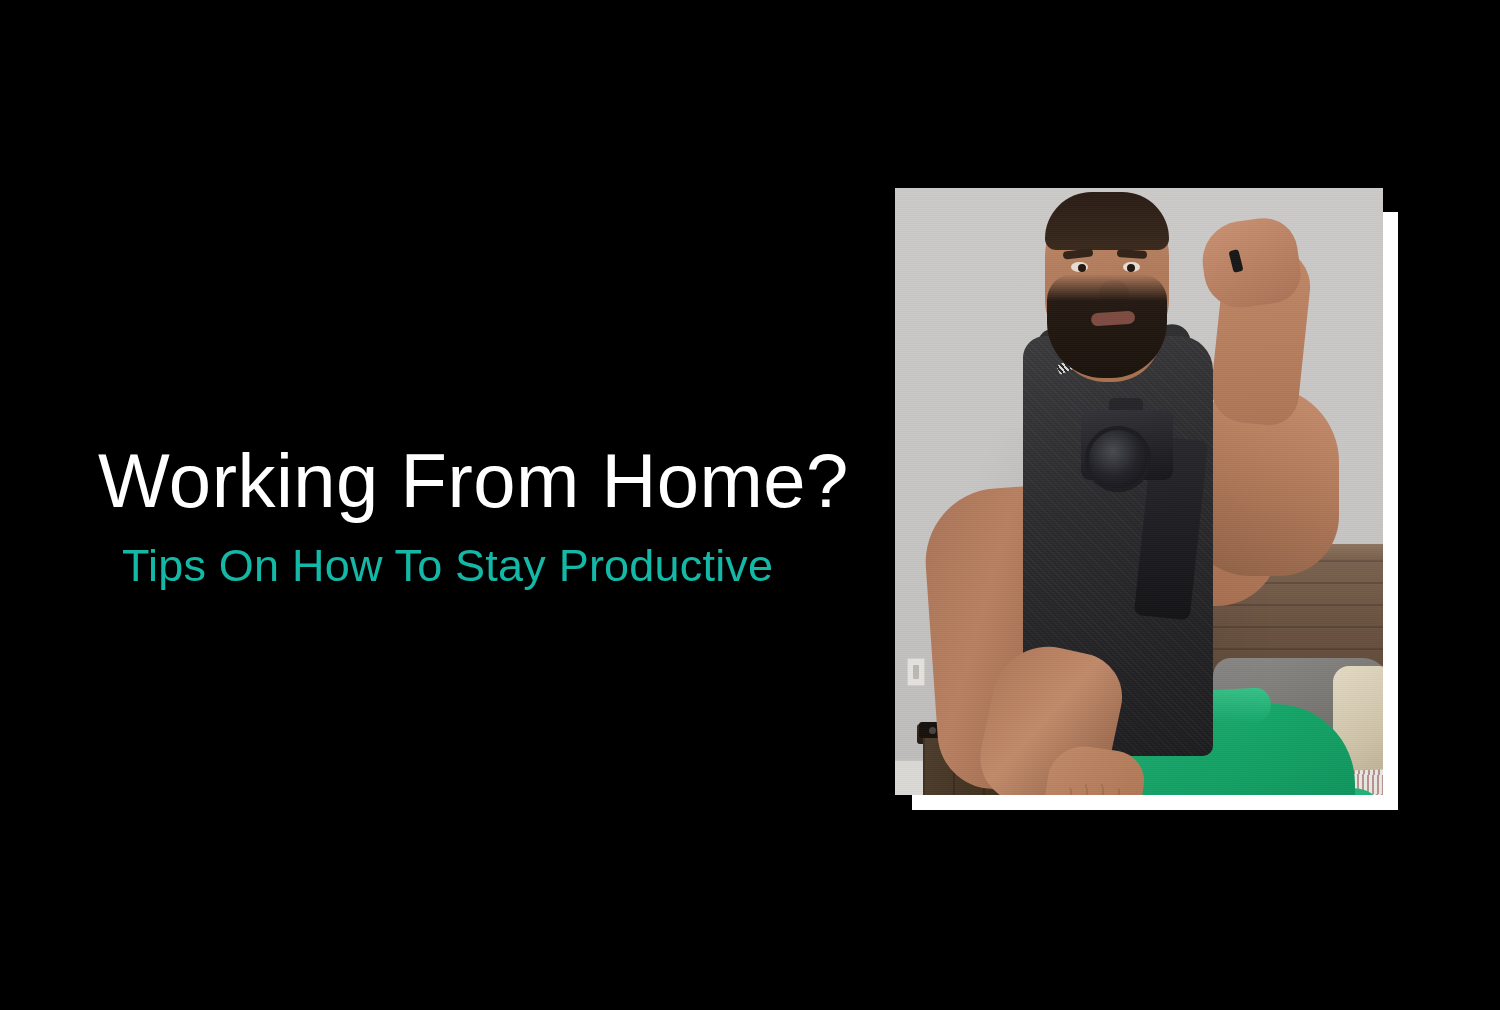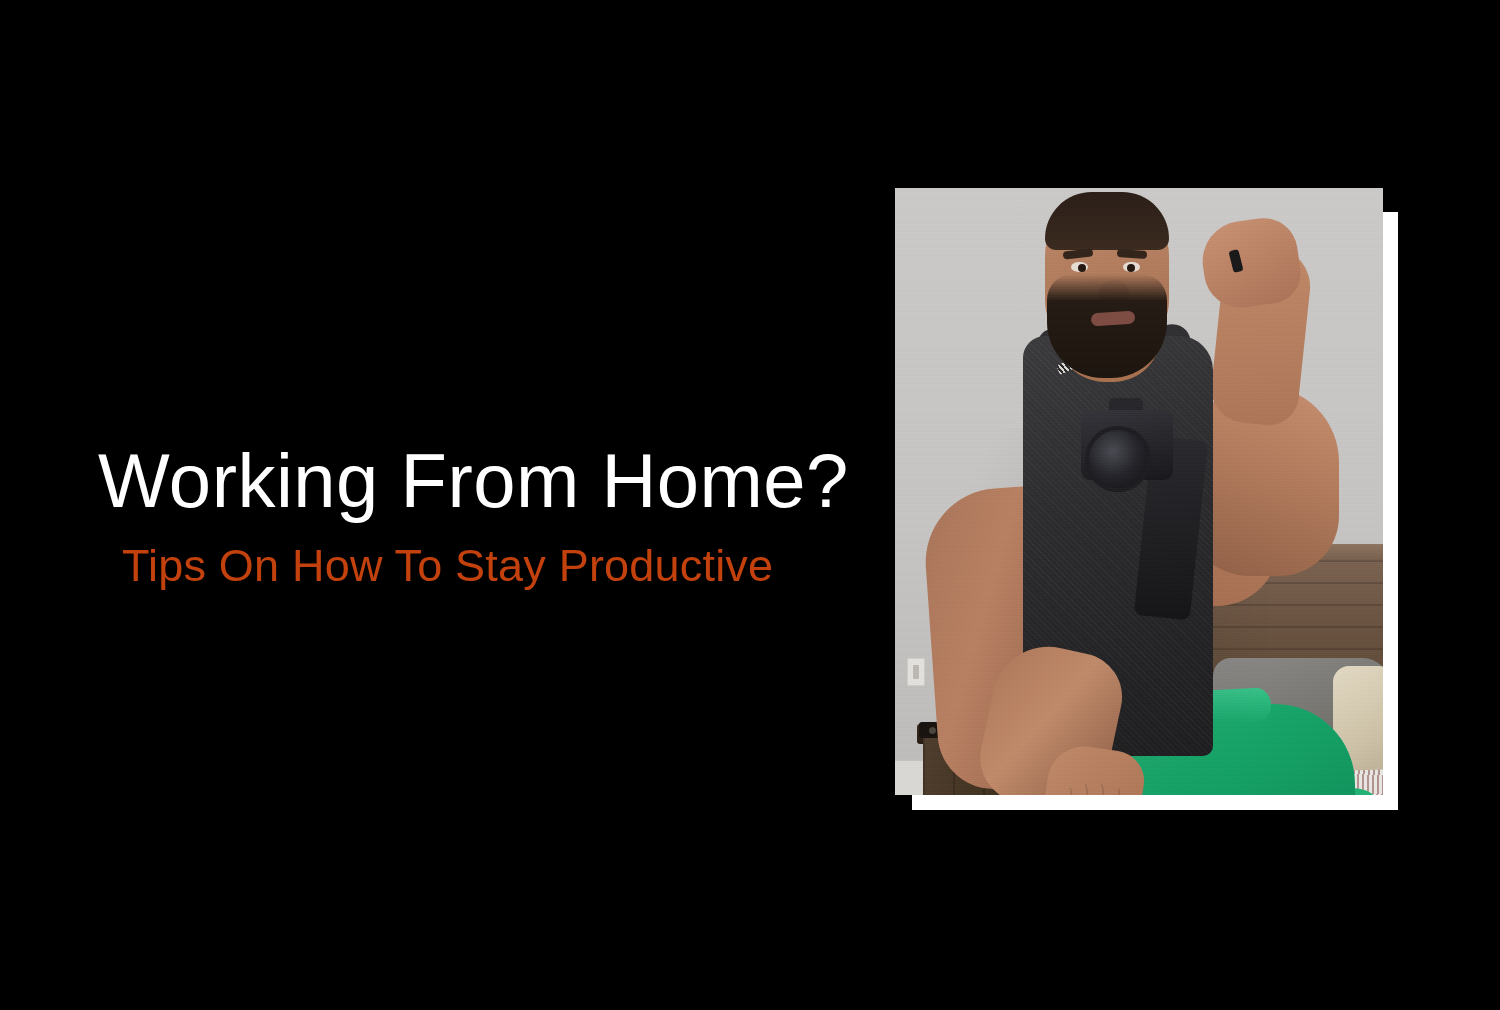--- a/index.html
+++ b/index.html
@@ -29,21 +29,21 @@
     font-family: "Liberation Sans", sans-serif;
     font-size: 76px;
     font-weight: 400;
     line-height: 86px;
     letter-spacing: 0.5px;
     white-space: nowrap;
     margin: 0;
     padding: 0;
   }
   #subtitle {
-    color: #c2410c;
+    color: #14b8a6;
     font-family: "Liberation Sans", sans-serif;
     font-size: 45px;
     font-weight: 400;
     line-height: 56px;
     letter-spacing: 0.2px;
     white-space: nowrap;
     margin: 14px 0 0 24px;
     padding: 0;
   }
 

